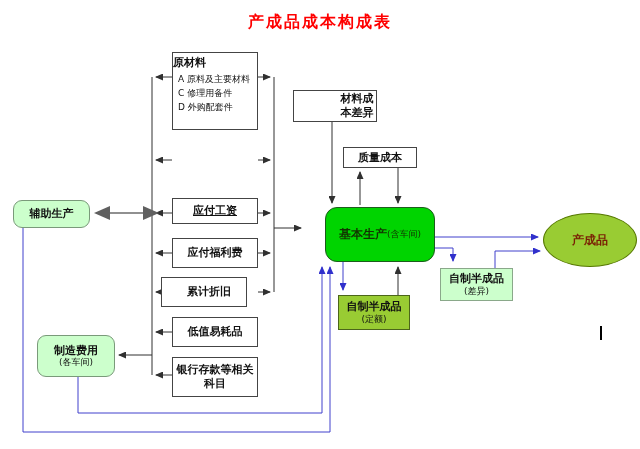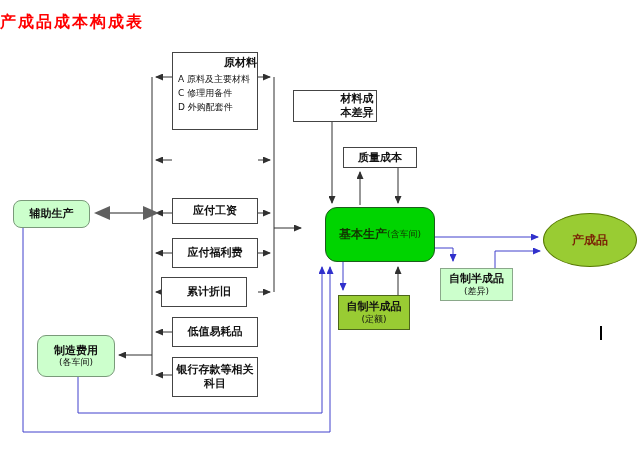--- a/index.html
+++ b/index.html
@@ -3,24 +3,24 @@
 <meta charset="utf-8">
 <style>
   html,body{margin:0;padding:0;background:#fff;}
   #stage{position:relative;width:640px;height:449px;background:#ffffff;overflow:hidden;
          font-family:"DejaVu Sans","Liberation Sans",sans-serif;}
   #wires{position:absolute;left:0;top:0;width:640px;height:449px;}
   .node{position:absolute;box-sizing:border-box;background:#fff;border:1px solid #444;
         display:flex;align-items:center;justify-content:center;text-align:center;
         font-size:11px;font-weight:bold;color:#111;line-height:1.25;}
   .listbox{flex-direction:column;justify-content:flex-start;align-items:stretch;padding:3px 0 0 0;}
-  .listbox .bx-title{font-size:11px;font-weight:bold;text-align:right;margin-bottom:2px;}
+  .listbox .bx-title{font-size:11px;font-weight:bold;text-align:left;margin-bottom:2px;}
   .listbox .bx-item{font-size:9px;font-weight:normal;text-align:left;padding-left:5px;line-height:14px;}
   .round{border-radius:9px;background:#ccffcc;border:1px solid #7a9a7a;}
-  .title{position:absolute;left:0;top:12px;width:640px;text-align:left;color:#ff0000;
+  .title{position:absolute;left:0;top:12px;width:640px;text-align:center;color:#ff0000;
          font-size:16px;font-weight:bold;letter-spacing:2px;}
   .green-main{background:#00d400;border:1px solid #1d5c1d;border-radius:12px;color:#123300;margin-left:20px;}
   .green-main .sub{font-size:9px;font-weight:normal;}
   .olive{background:#99cc33;border:1px solid #4c661a;}
   .lgreen{background:#ccffcc;border:1px solid #8aa88a;}
   .twoline{flex-direction:column;}
   .twoline .sub{font-size:9px;font-weight:normal;}
   .ellipse{border-radius:50%;background:#99cc33;border:1.5px solid #557700;color:#7a1f04;
            font-size:12px;}
   .wrapbox{padding:2px;}
@@ -79,31 +79,31 @@
   </svg>
 
   <div class="node listbox" style="left:172px;top:52px;width:86px;height:78px;">
     <div class="bx-title">原材料</div>
     <div class="bx-item">A 原料及主要材料</div>
     <div class="bx-item">C 修理用备件</div>
     <div class="bx-item">D 外购配套件</div>
   </div>
 
 
-  <div class="node" style="left:172px;top:198px;width:86px;height:26px;">应付工资</div>
+  <div class="node" style="left:172px;top:198px;width:86px;height:26px;text-decoration:underline;">应付工资</div>
 
   <div class="node" style="left:172px;top:238px;width:86px;height:30px;">应付福利费</div>
 
   <div class="node" style="left:161px;top:277px;width:86px;height:30px;padding-left:10px;">累计折旧</div>
 
   <div class="node" style="left:172px;top:317px;width:86px;height:30px;">低值易耗品</div>
 
   <div class="node wrapbox" style="left:172px;top:357px;width:86px;height:40px;">银行存款等相关科目</div>
 
-  <div class="node round" style="left:13px;top:200px;width:77px;height:28px;border-radius:8px;">辅助生产</div>
+  <div class="node round" style="left:13px;top:200px;width:77px;height:28px;">辅助生产</div>
 
   <div class="node round twoline" style="left:37px;top:335px;width:78px;height:42px;">
     <div>制造费用</div>
     <div class="sub">(各车间)</div>
   </div>
 
   <div class="node" style="left:293px;top:90px;width:84px;height:32px;padding-left:44px;">材料成本差异</div>
 
   <div class="node" style="left:343px;top:147px;width:74px;height:21px;">质量成本</div>
 

